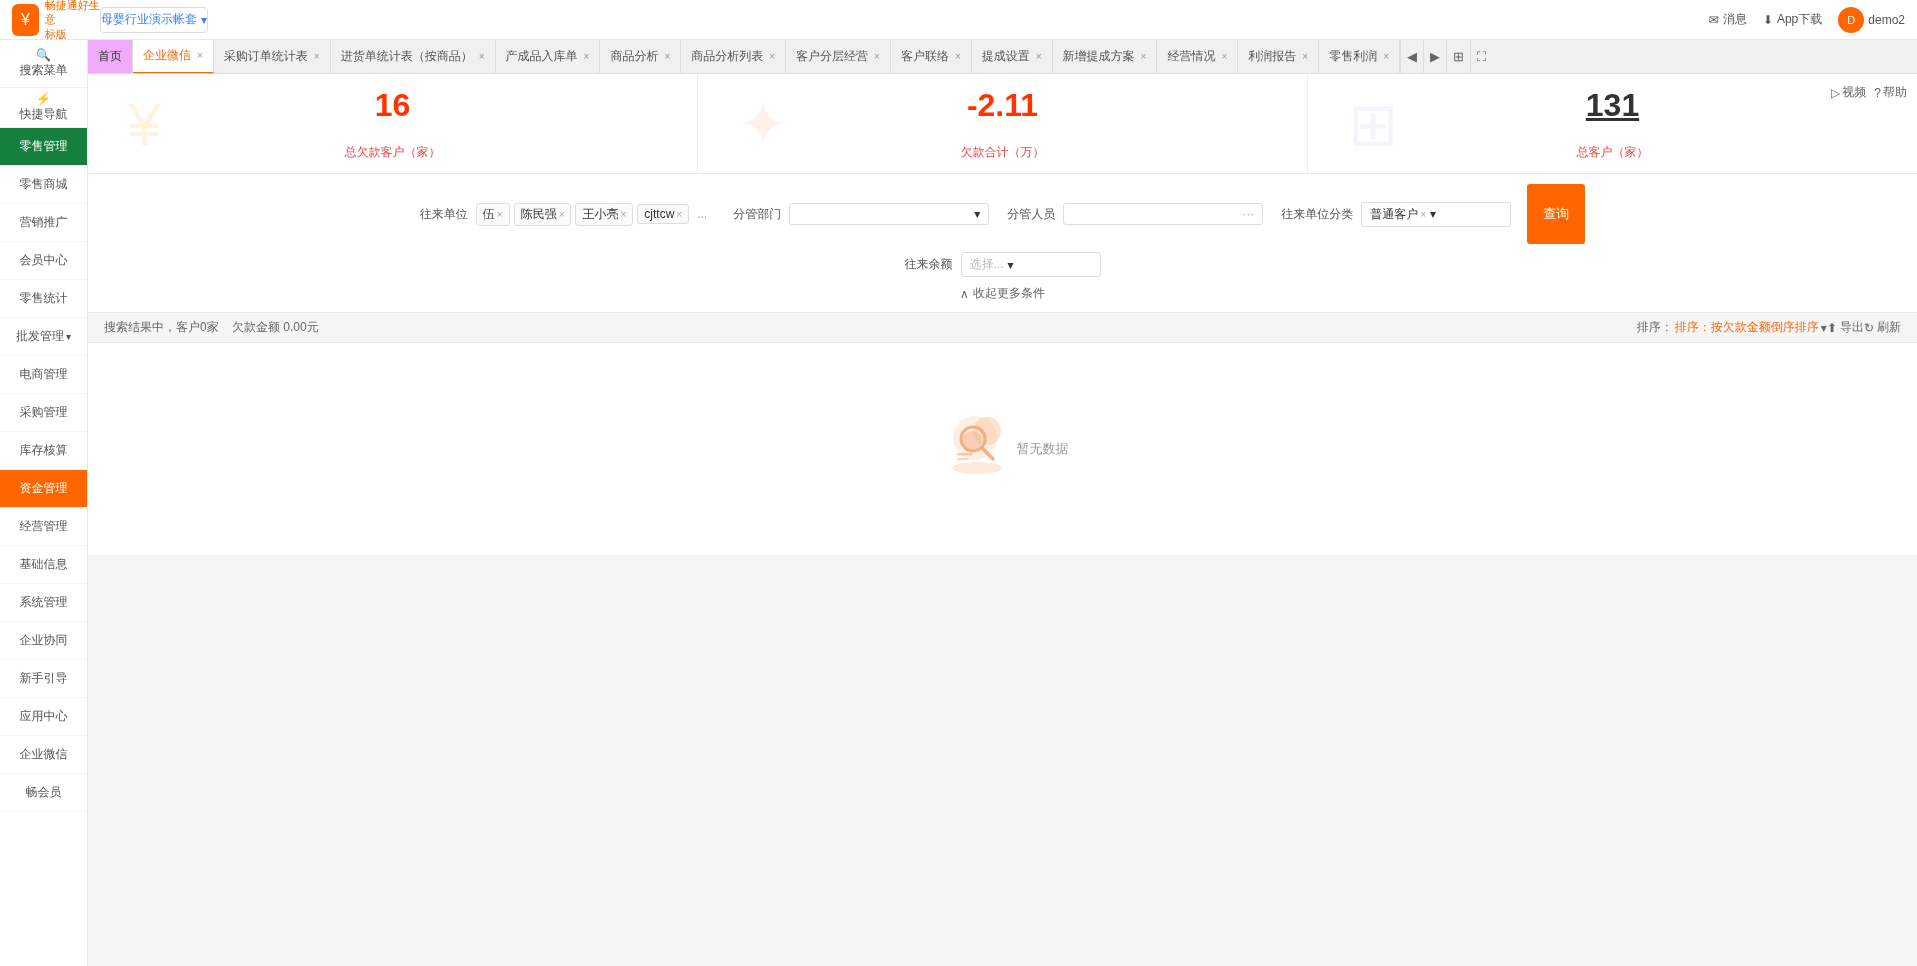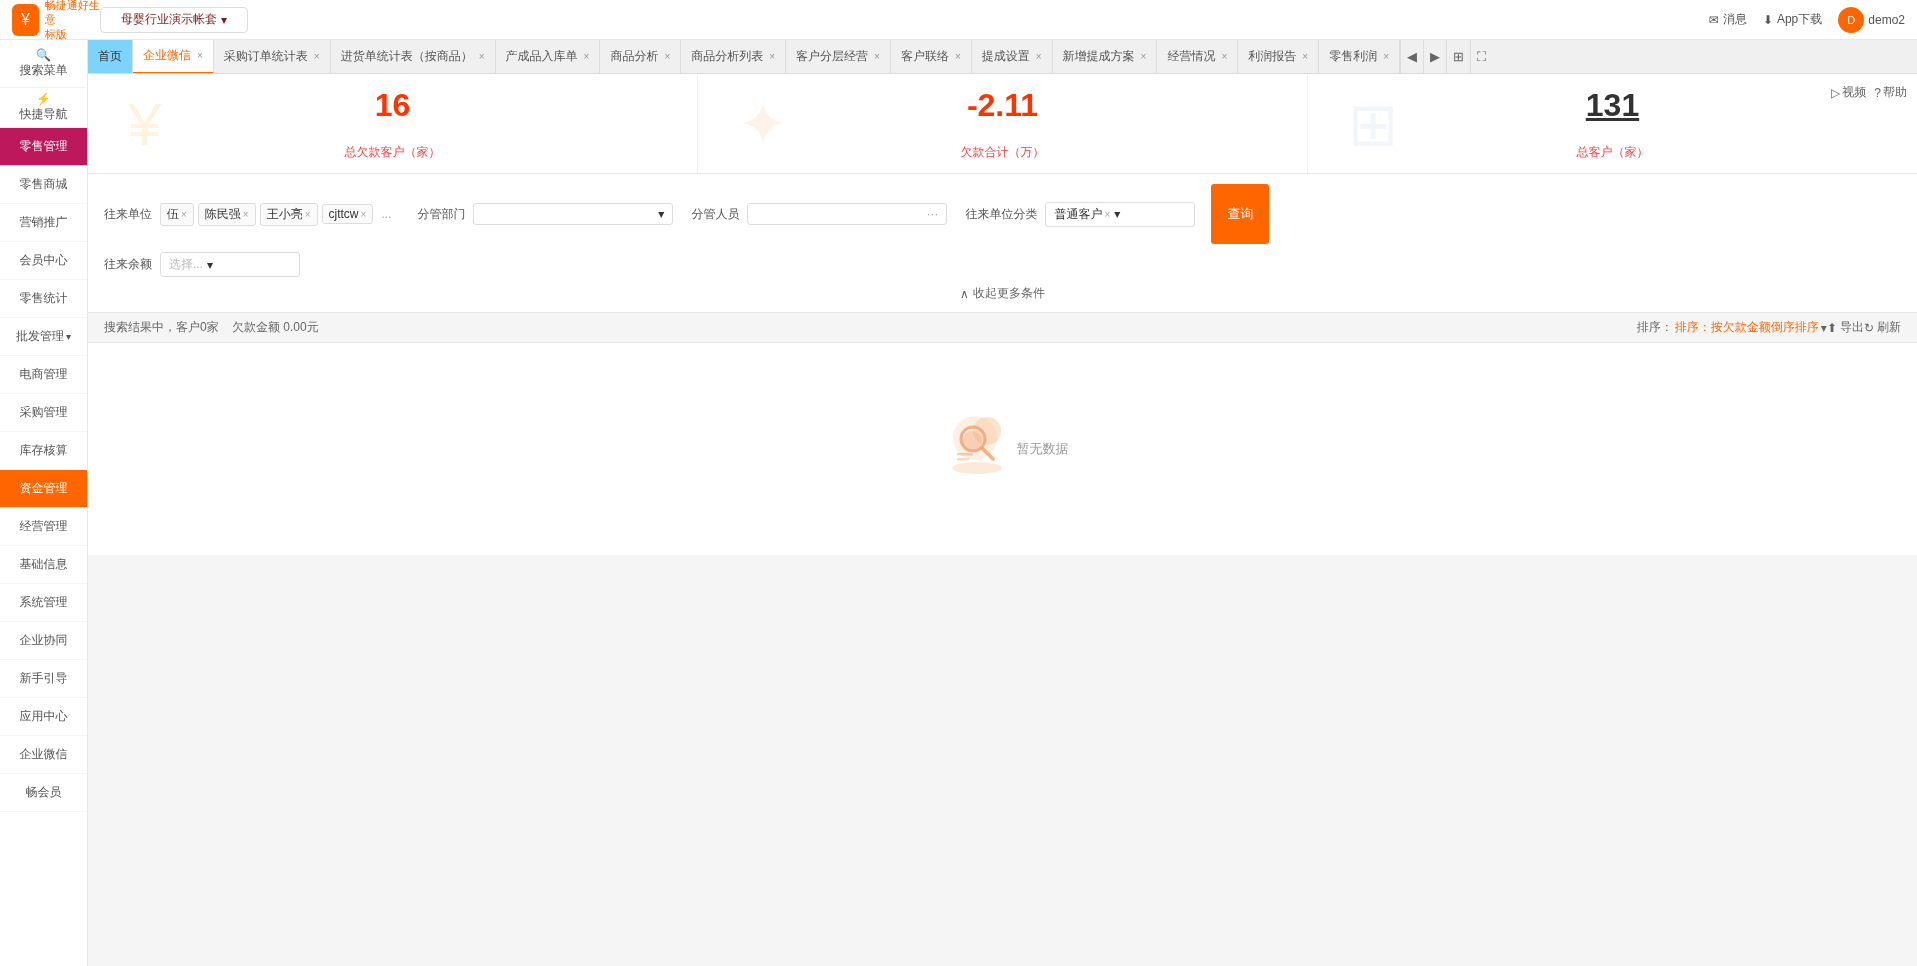--- a/index.html
+++ b/index.html
@@ -3,63 +3,63 @@
   <meta charset="utf-8">
   <style>
     * { box-sizing: border-box; margin: 0; padding: 0; }
     body { font-family: "Microsoft YaHei", "PingFang SC", Arial, sans-serif; font-size: 13px; background: #f5f5f5; color: #333; display: flex; flex-direction: column; height: 100vh; overflow: hidden; }
 
     
     .top-bar { background: #fff; border-bottom: 1px solid #e8e8e8; display: flex; align-items: center; padding: 0 12px; height: 40px; flex-shrink: 0; }
     .logo-area { display: flex; align-items: center; gap: 6px; width: 88px; flex-shrink: 0; }
     .logo-icon { width: 32px; height: 32px; background: #ff6600; border-radius: 6px; display: flex; align-items: center; justify-content: center; color: #fff; font-size: 16px; }
     .logo-text { font-size: 11px; color: #ff6600; line-height: 1.3; }
-    .workspace-selector { display: flex; align-items: center; gap: 4px; padding: 0 20px; border: 1px solid #ddd; border-radius: 4px; height: 26px; font-size: 12px; color: #7f1d1d; cursor: pointer; flex-shrink: 0; }
+    .workspace-selector { display: flex; align-items: center; gap: 4px; padding: 0 0; border: 1px solid #ddd; border-radius: 4px; height: 26px; font-size: 12px; color: #3b82f6; cursor: pointer; flex-shrink: 0; }
     .top-right { margin-left: auto; display: flex; align-items: center; gap: 16px; }
     .top-right-item { display: flex; align-items: center; gap: 4px; font-size: 12px; color: #555; cursor: pointer; }
     .avatar { width: 26px; height: 26px; border-radius: 50%; background: #ff6600; color: #fff; display: flex; align-items: center; justify-content: center; font-size: 11px; }
 
     
     .main-layout { display: flex; flex: 1; overflow: hidden; }
 
     
     .sidebar { width: 88px; background: #fff; border-right: 1px solid #e8e8e8; display: flex; flex-direction: column; flex-shrink: 0; overflow-y: auto; }
     .sidebar-search { padding: 8px 0; text-align: center; font-size: 12px; color: #555; cursor: pointer; border-bottom: 1px solid #f0f0f0; }
     .sidebar-nav { padding: 4px 0; text-align: center; font-size: 12px; color: #555; cursor: pointer; border-bottom: 1px solid #f0f0f0; }
     .sidebar-item { padding: 10px 4px; text-align: center; font-size: 12px; color: #555; cursor: pointer; border-bottom: 1px solid #f5f5f5; }
-    .sidebar-item.active { background: #be185d; color: #fff; }
+    .sidebar-item.active { background: #15803d; color: #fff; }
 
     
     .content-area { flex: 1; display: flex; flex-direction: column; overflow: hidden; }
 
     
     .tabs-bar { background: #f0f0f0; display: flex; align-items: center; height: 34px; flex-shrink: 0; border-bottom: 1px solid #ddd; overflow: hidden; }
     .tab-item { display: flex; align-items: center; gap: 4px; padding: 0 10px; height: 34px; font-size: 12px; color: #555; cursor: pointer; border-right: 1px solid #ddd; white-space: nowrap; background: #f0f0f0; flex-shrink: 0; }
     .tab-item.active { background: #fff; color: #ff6600; border-bottom: 2px solid #ff6600; }
-    .tab-item:first-child { background: #7dd3fc; color: #333; }
+    .tab-item:first-child { background: #f0abfc; color: #333; }
     .tab-close { font-size: 10px; color: #999; margin-left: 2px; }
     .tab-nav-btn { padding: 0 6px; height: 34px; display: flex; align-items: center; cursor: pointer; color: #666; background: #f0f0f0; border-left: 1px solid #ddd; flex-shrink: 0; }
 
     
     .page-content { flex: 1; overflow-y: auto; background: #f5f5f5; padding: 0; }
 
     
     .stats-banner { background: #fff; display: flex; align-items: stretch; border-bottom: 1px solid #e8e8e8; position: relative; height: 100px; }
     .stats-card { flex: 1; display: flex; flex-direction: column; align-items: center; justify-content: center; position: relative; border-right: 1px solid #f0f0f0; padding: 10px 20px; }
     .stats-card:last-child { border-right: none; }
     .stats-value { font-size: 32px; font-weight: bold; color: #ff3300; line-height: 1.2; }
     .stats-value.negative { color: #ff3300; }
     .stats-value.dark { color: #333; font-weight: 900; text-decoration: underline; }
     .stats-label { font-size: 12px; color: #ef4444; margin-top: 20px; }
     .stats-actions { position: absolute; top: 10px; right: 10px; display: flex; gap: 8px; }
     .stats-action-btn { font-size: 12px; color: #666; cursor: pointer; display: flex; align-items: center; gap: 2px; }
 
     
     .filter-area { background: #fff; padding: 10px 16px; border-bottom: 1px solid #e8e8e8; }
-    .filter-row { display: flex; align-items: center; flex-wrap: wrap; gap: 8px; margin-bottom: 8px; }
+    .filter-row { display: flex; align-items: center; flex-wrap: wrap; gap: 8px; margin-bottom: 8px; justify-content: center; }
     .filter-row:last-child { margin-bottom: 0; }
     .filter-label { font-size: 12px; color: #555; white-space: nowrap; }
     .filter-tag-group { display: flex; align-items: center; gap: 4px; flex-wrap: wrap; }
     .filter-tag { display: flex; align-items: center; gap: 2px; padding: 2px 6px; border: 1px solid #ddd; border-radius: 3px; font-size: 12px; background: #fafafa; }
     .filter-tag-close { color: #aaa; cursor: pointer; font-size: 10px; }
     .filter-more { color: #aaa; cursor: pointer; font-size: 12px; padding: 2px 4px; }
     .filter-select { display: flex; align-items: center; gap: 4px; border: 1px solid #ddd; border-radius: 3px; padding: 3px 8px; font-size: 12px; background: #fff; cursor: pointer; min-width: 120px; }
     .filter-select-wide { min-width: 200px; }
     .filter-select-dot { color: #aaa; }
     .collapse-btn { display: flex; align-items: center; gap: 4px; font-size: 12px; color: #666; cursor: pointer; margin: 4px auto 0; width: fit-content; }

